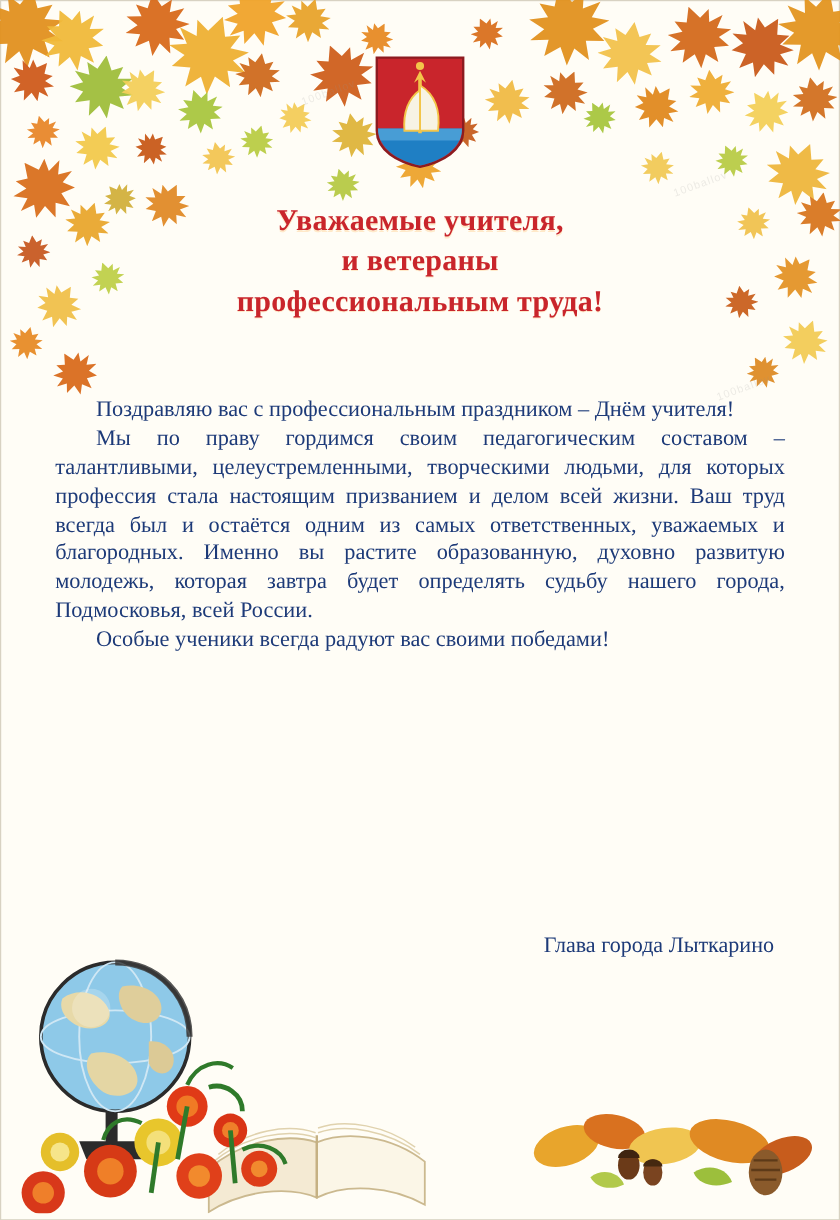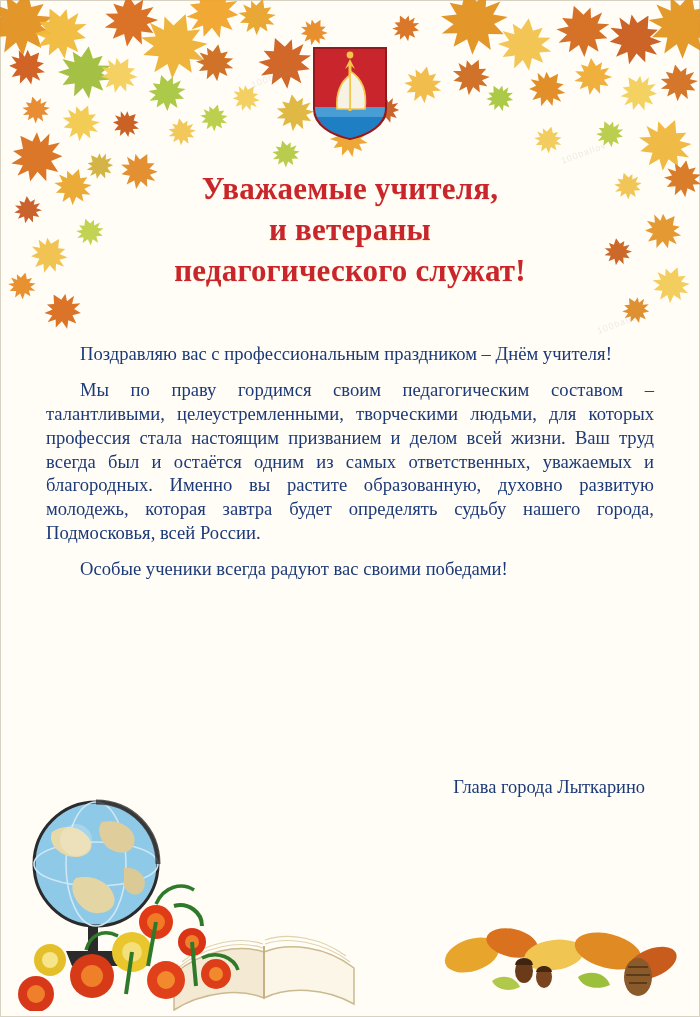--- a/index.html
+++ b/index.html
@@ -63,42 +63,42 @@
 
   
   .heading {
     position: absolute;
     top: 168px;
     left: 0;
     right: 0;
     text-align: center;
     color: #c9252c;
     font-weight: bold;
-    font-size: 31px;
+    font-size: 25px;
     line-height: 1.33;
     letter-spacing: 0.2px;
     text-shadow: 0 1px 0 #ffe9c9;
     z-index: 6;
   }
   .heading span { display: block; }
 
   
   .letter {
     position: absolute;
     top: 330px;
     left: 46px;
     right: 46px;
     color: #1d3a78;
     font-size: 18.6px;
     line-height: 1.285;
     text-align: justify;
     z-index: 6;
   }
   .letter p {
-    margin: 12px 0 0 0;
+    margin: 0 0 0 0;
     text-indent: 34px;
     text-align: justify;
     text-justify: inter-word;
   }
 
   
   .signature {
     position: absolute;
     right: 55px;
     top: 775px;
@@ -216,21 +216,21 @@
       <path d="M39 20 L39 66" stroke="#f3c54a" stroke-width="3"></path>
       <path d="M39 26 C52 34 56 48 54 64 L39 64 Z" fill="#f7f3e4" stroke="#f3c54a" stroke-width="1.6"></path>
       <path d="M39 30 C28 38 25 50 26 64 L39 64 Z" fill="#f7f3e4" stroke="#f3c54a" stroke-width="1.6"></path>
       <circle cx="39" cy="10" r="3.4" fill="#f3c54a"></circle>
     </svg>
   </div>
 
   <div class="heading">
     <span>Уважаемые учителя,</span>
     <span>и ветераны</span>
-    <span>педагогического служат!</span>
+    <span>профессиональным труда!</span>
   </div>
 
   <div class="letter">
     <p>Поздравляю вас с профессиональным  праздником – Днём учителя!</p>
     <p>Мы по праву гордимся своим педагогическим составом – талантливыми, целеустремленными, творческими людьми, для которых профессия стала настоящим призванием и делом всей жизни. Ваш труд всегда был и остаётся одним из самых ответственных, уважаемых и благородных. Именно вы растите образованную, духовно развитую молодежь, которая завтра будет определять судьбу нашего города, Подмосковья, всей России.</p>
     <p>Особые ученики всегда радуют вас своими победами!</p>
   </div>
 
   <div class="signature">
     <div>Глава города Лыткарино</div>

